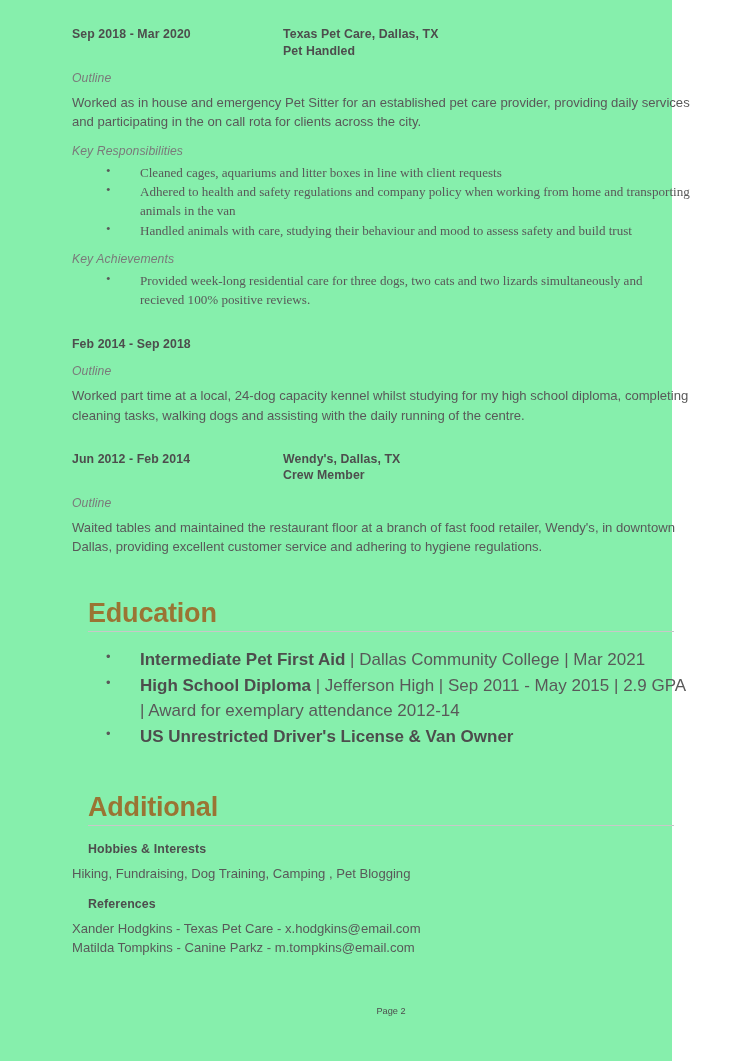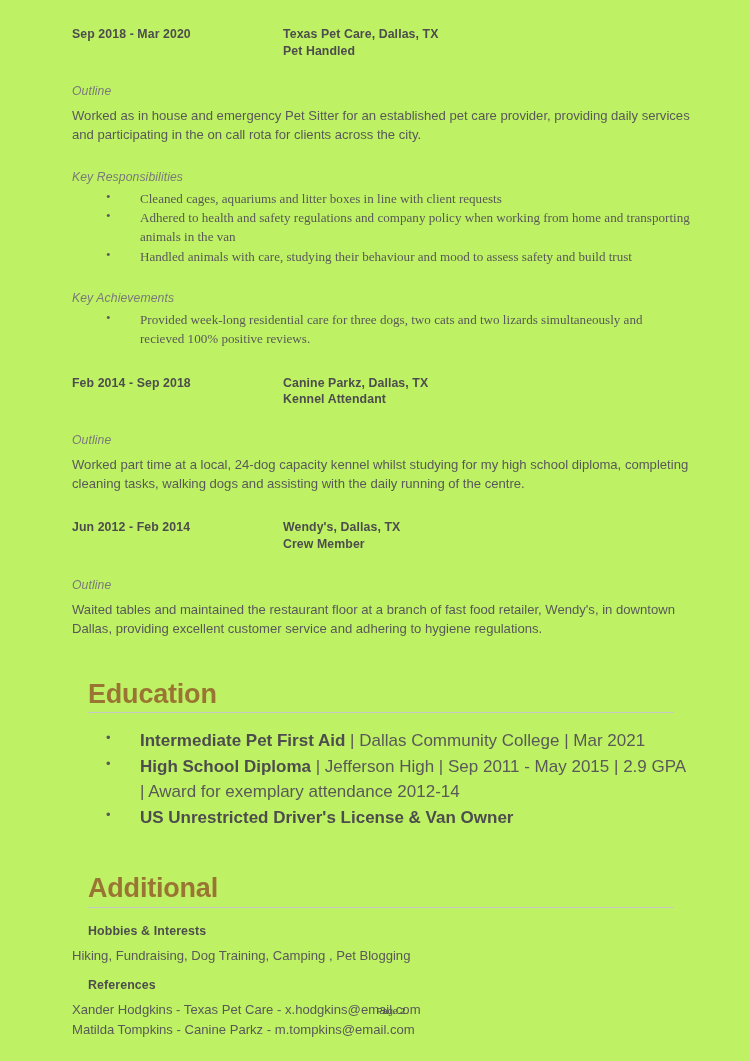--- a/index.html
+++ b/index.html
@@ -9,23 +9,23 @@
   }
   body {
     width: 750px;
     height: 1061px;
     font-family: "Liberation Sans", sans-serif;
     color: #595959;
     position: relative;
     overflow: hidden;
   }
   .page {
-    width: 750px;
+    width: 672px;
     height: 1061px;
-    background: #bef264;
+    background: #86efac;
     box-sizing: border-box;
     padding: 0;
     position: relative;
   }
   .content {
     position: absolute;
     left: 72px;
     top: 26px;
     width: 618px;
   }
@@ -52,21 +52,21 @@
     color: #4d4d4d;
     letter-spacing: 0.1px;
   }
   .job-company { display: block; }
   .job-title { display: block; }
 
   .label-italic {
     font-style: italic;
     font-size: 12.2px;
     color: #7a7a7a;
-    margin-top: 25px;
+    margin-top: 12px;
     margin-bottom: 0;
     letter-spacing: 0.1px;
   }
   .para {
     font-size: 13.1px;
     line-height: 1.47;
     color: #595959;
     margin-top: 8px;
     margin-bottom: 0;
   }
@@ -191,24 +191,20 @@
       <ul class="bullets">
         <li>Provided week-long residential care for three dogs, two cats and two lizards simultaneously and recieved 100% positive reviews.</li>
       </ul>
     </div>
 
     <div class="gap-lg"></div>
 
     <div class="job">
       <div class="job-head">
         <div class="job-dates">Feb 2014 - Sep 2018</div>
-        <div class="job-right">
-          <span class="job-company">Canine Parkz, Dallas, TX</span>
-          <span class="job-title">Kennel Attendant</span>
-        </div>
       </div>
       <div class="label-italic">Outline</div>
       <p class="para">Worked part time at a local, 24-dog capacity kennel whilst studying for my high school diploma, completing cleaning tasks, walking dogs and assisting with the daily running of the centre.</p>
     </div>
 
     <div class="gap-lg"></div>
 
     <div class="job">
       <div class="job-head">
         <div class="job-dates">Jun 2012 - Feb 2014</div>

